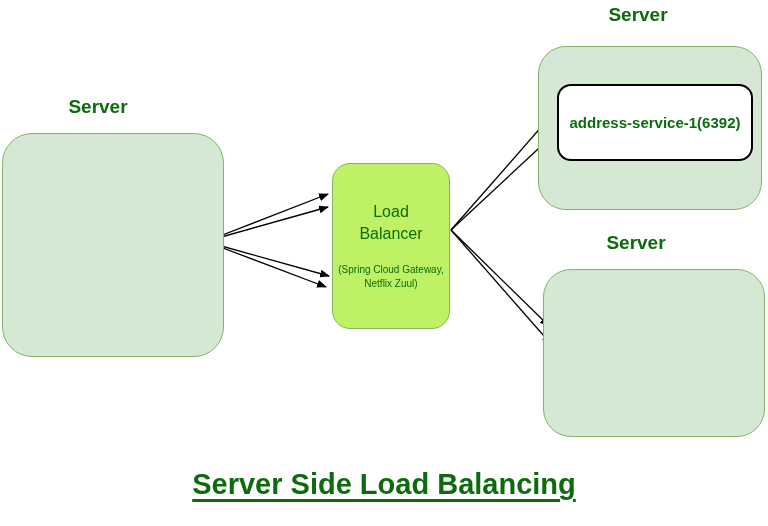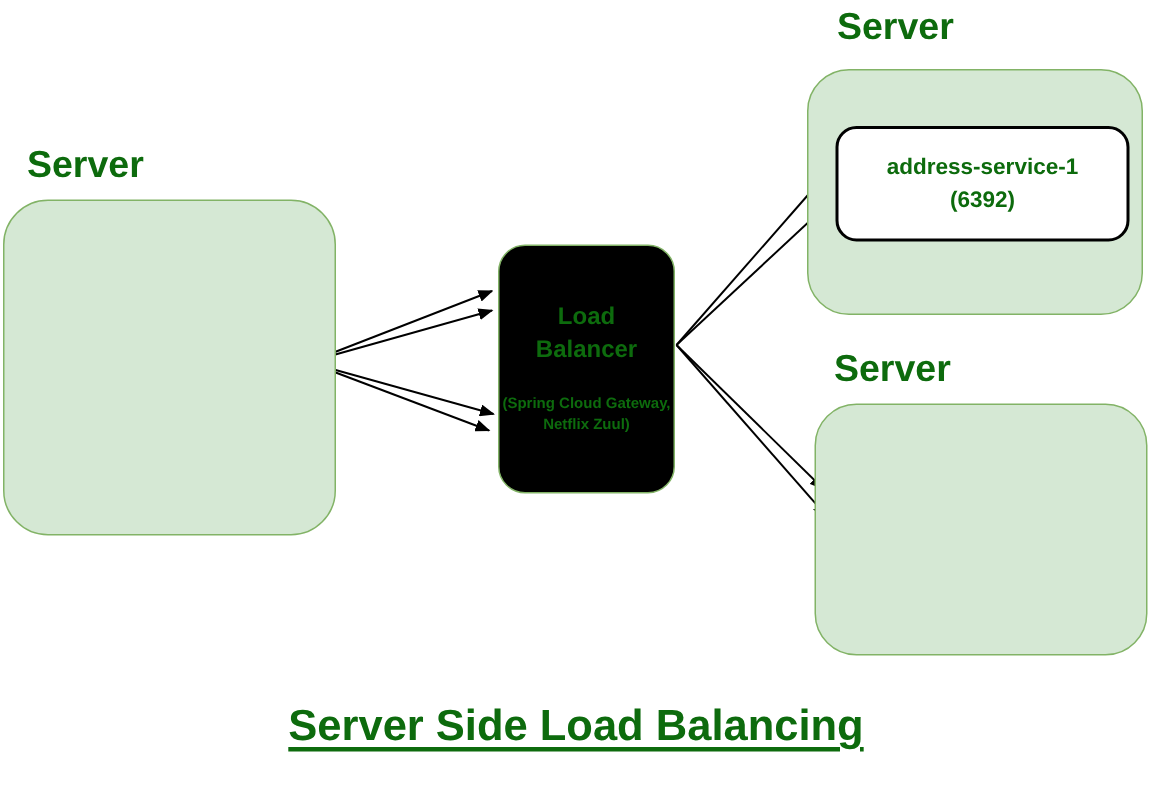--- a/index.html
+++ b/index.html
@@ -14,56 +14,57 @@
   .arrow-layer {
     position: absolute;
     left: 0; top: 0;
     width: 768px; height: 526px;
     pointer-events: none;
   }
   .section-title {
     position: absolute;
     color: #0d6b0d;
     font-weight: bold;
-    font-size: 25px;
+    font-size: 19px;
+    text-align: center;
     letter-spacing: 0px;
   }
   .green-box {
     position: absolute;
     background: #d5e8d4;
     border: 1.5px solid #82b366;
     box-sizing: border-box;
   }
   .white-box {
     position: absolute;
     background: #ffffff;
     border: 2px solid #000000;
     border-radius: 14px;
     box-sizing: border-box;
     display: flex;
-    flex-direction: column;
+    flex-direction: row;
     align-items: center;
     justify-content: center;
     text-align: center;
     color: #0d6b0d;
     font-weight: bold;
   }
   .lb-box {
     position: absolute;
-    background: #000000;
+    background: #bef264;
     border: 1.5px solid #82b366;
     border-radius: 18px;
     box-sizing: border-box;
     display: flex;
     flex-direction: column;
     align-items: center;
     justify-content: center;
     text-align: center;
     color: #0d6b0d;
-    font-weight: bold;
+    font-weight: normal;
   }
   .lb-title-line { font-size: 16px; line-height: 22px; }
   .lb-sub-line { font-size: 10px; line-height: 14px; white-space: nowrap; }
   .lb-sub-gap { margin-top: 18px; }
   .svc-line { font-size: 15px; line-height: 22px; white-space: nowrap; }
   .caption {
     position: absolute;
     left: 14px; top: 468px;
     width: 740px;
     text-align: center;

